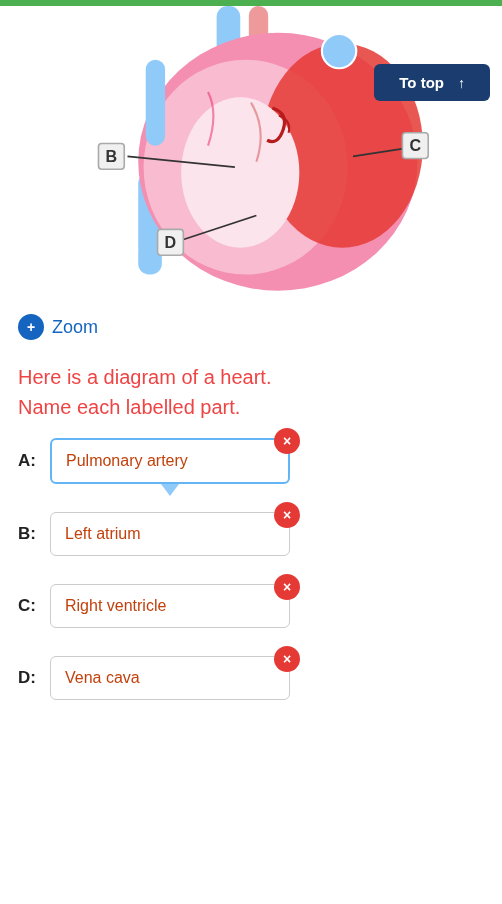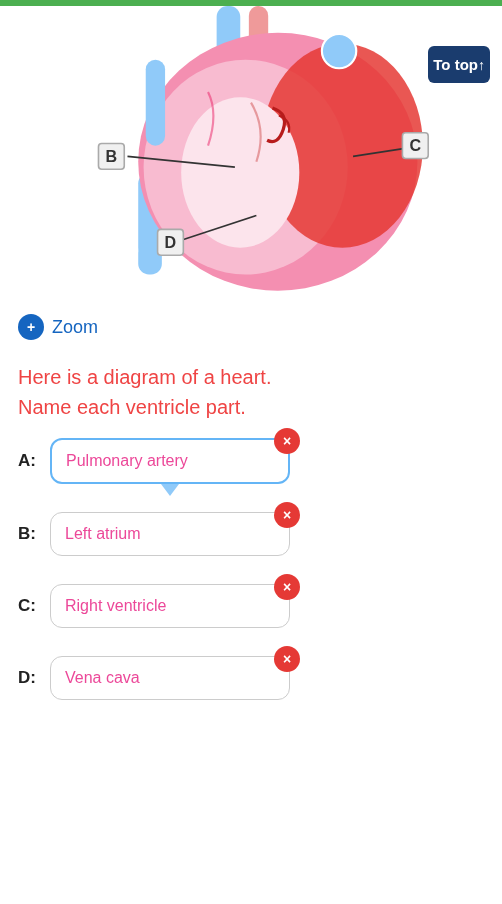--- a/index.html
+++ b/index.html
@@ -25,33 +25,33 @@
       height: 290px;
       background: #fff;
       display: flex;
       justify-content: center;
       align-items: center;
     }
 
     
     .to-top-btn {
       position: absolute;
-      top: 40px;
+      top: 58px;
       right: 12px;
       background: #1a3c6e;
       color: #fff;
       border: none;
       border-radius: 6px;
-      padding: 10px 5px;
+      padding: 10px 25px;
       font-size: 15px;
       font-weight: bold;
       cursor: pointer;
       display: flex;
       align-items: center;
-      gap: 0;
+      gap: 14px;
       z-index: 10;
     }
 
     .to-top-btn .arrow-up {
       font-size: 14px;
     }
 
     
     .zoom-section {
       padding: 18px 18px 8px 18px;
@@ -112,24 +112,24 @@
       position: relative;
       flex: 1;
       max-width: 240px;
     }
 
     .answer-input {
       width: 100%;
       padding: 12px 14px;
       font-size: 16px;
       border: 1.5px solid #ccc;
-      border-radius: 12px;
+      border-radius: 6px;
       outline: none;
       background: #fff;
-      color: #ec4899;
+      color: #c2410c;
     }
 
     .answer-input.active-input {
       border: 2px solid #64b5f6;
       border-bottom: 2px solid #64b5f6;
     }
 
     .clear-btn {
       position: absolute;
       top: -10px;
@@ -227,21 +227,21 @@
 
 <div class="zoom-section">
   <div class="zoom-icon">
     <span>+</span>
   </div>
   <span class="zoom-label">Zoom</span>
 </div>
 
 <div class="instructions">
   <div>Here is a diagram of a heart.</div>
-  <div>Name each ventricle part.</div>
+  <div>Name each labelled part.</div>
 </div>
 
 <div class="answer-section">
 <div class="answer-row">
       <div class="answer-label">A:</div>
       <div class="answer-input-wrapper"><input type="text" class="answer-input active-input" value="Pulmonary artery" style=""><button class="clear-btn">×</button><div class="input-caret"></div></div>
     </div>
     <div class="answer-row">
       <div class="answer-label">B:</div>
       <div class="answer-input-wrapper"><input type="text" class="answer-input" value="Left atrium" style=""><button class="clear-btn">×</button></div>

